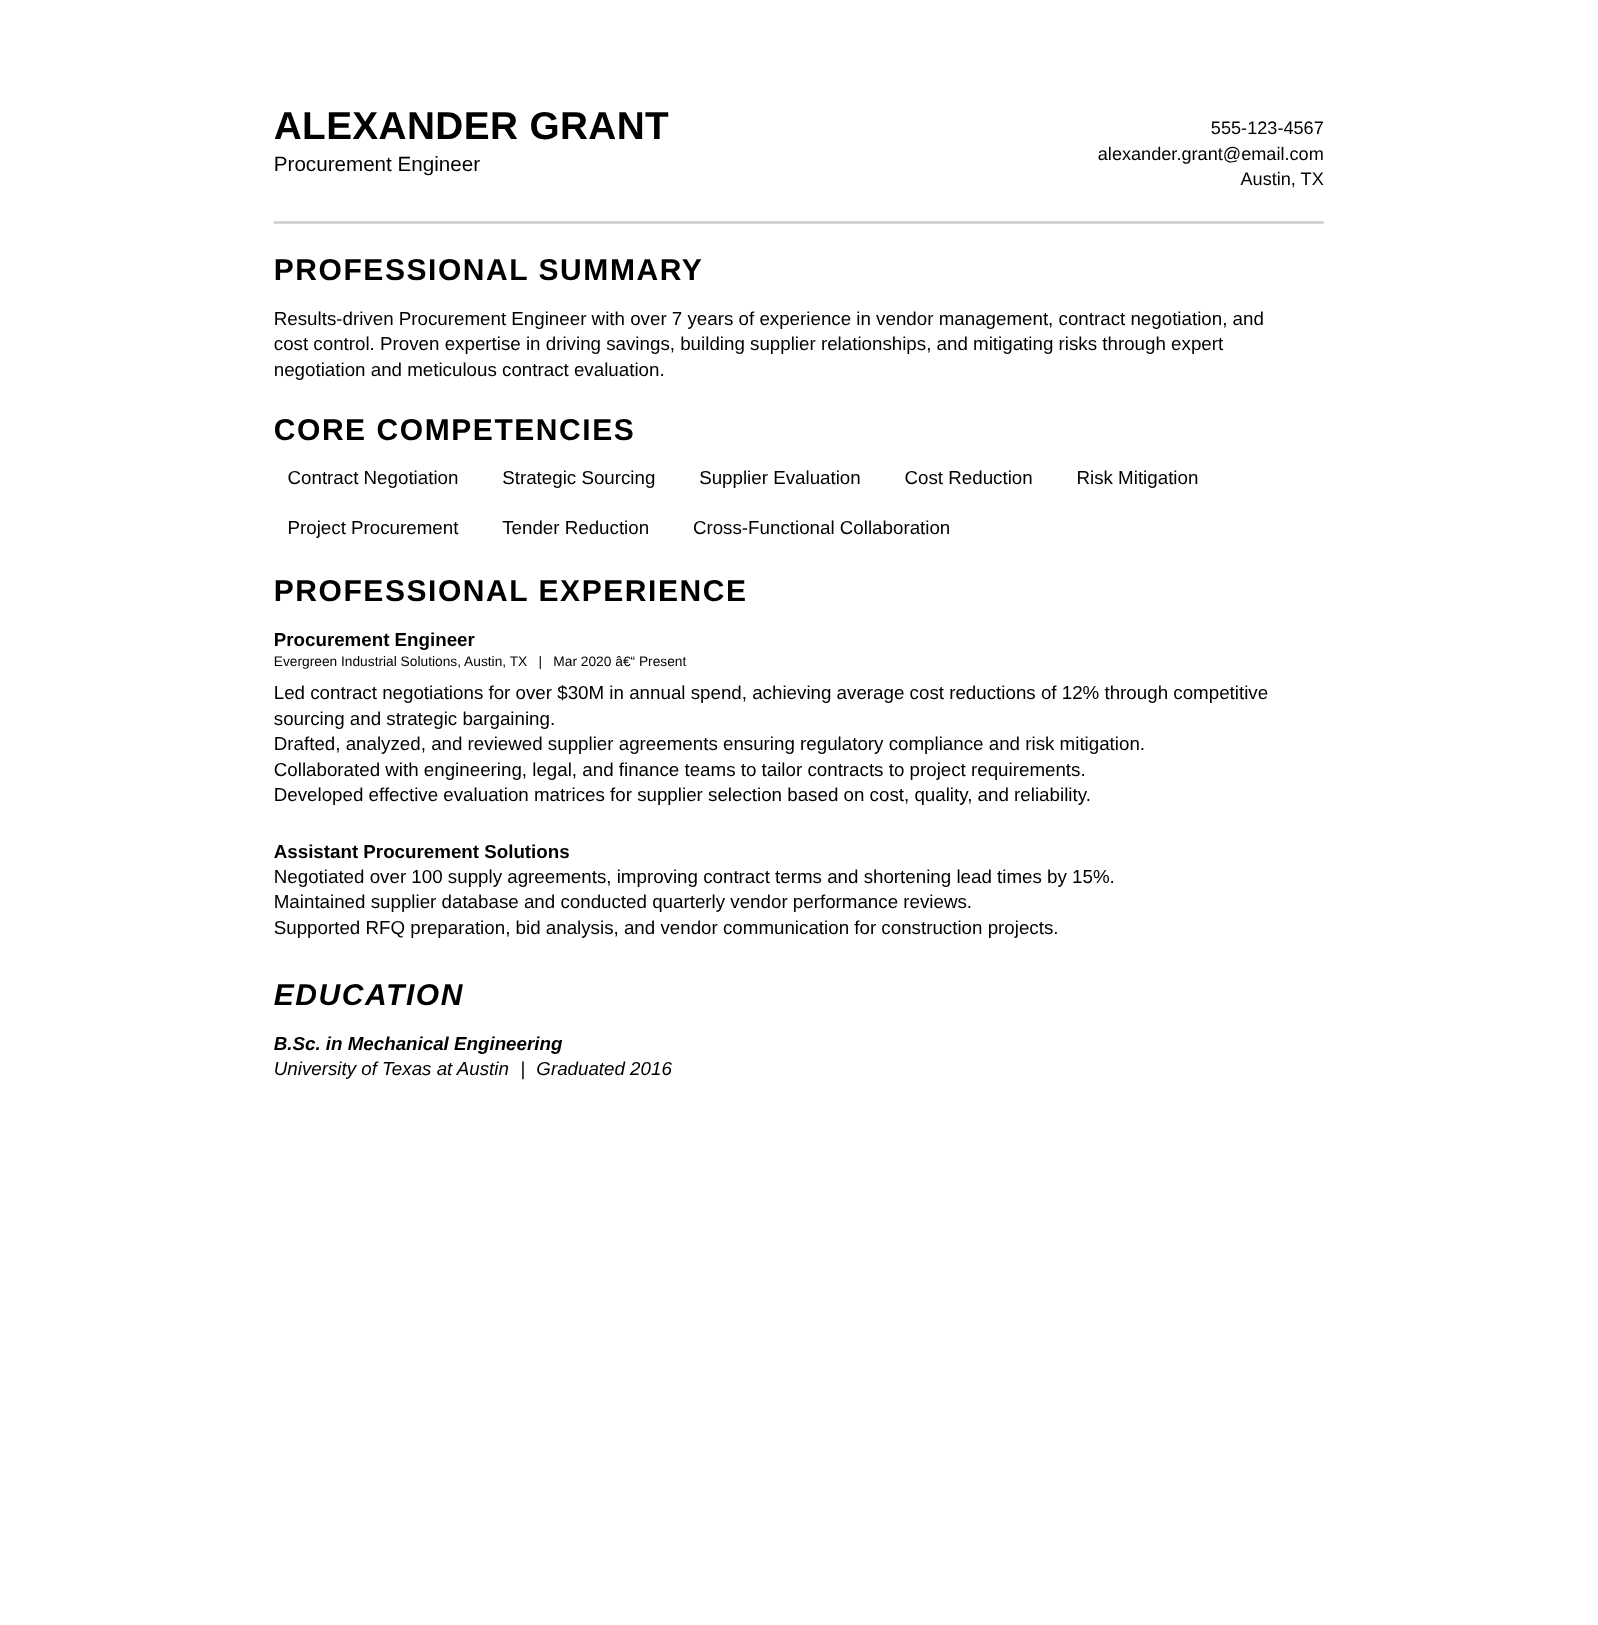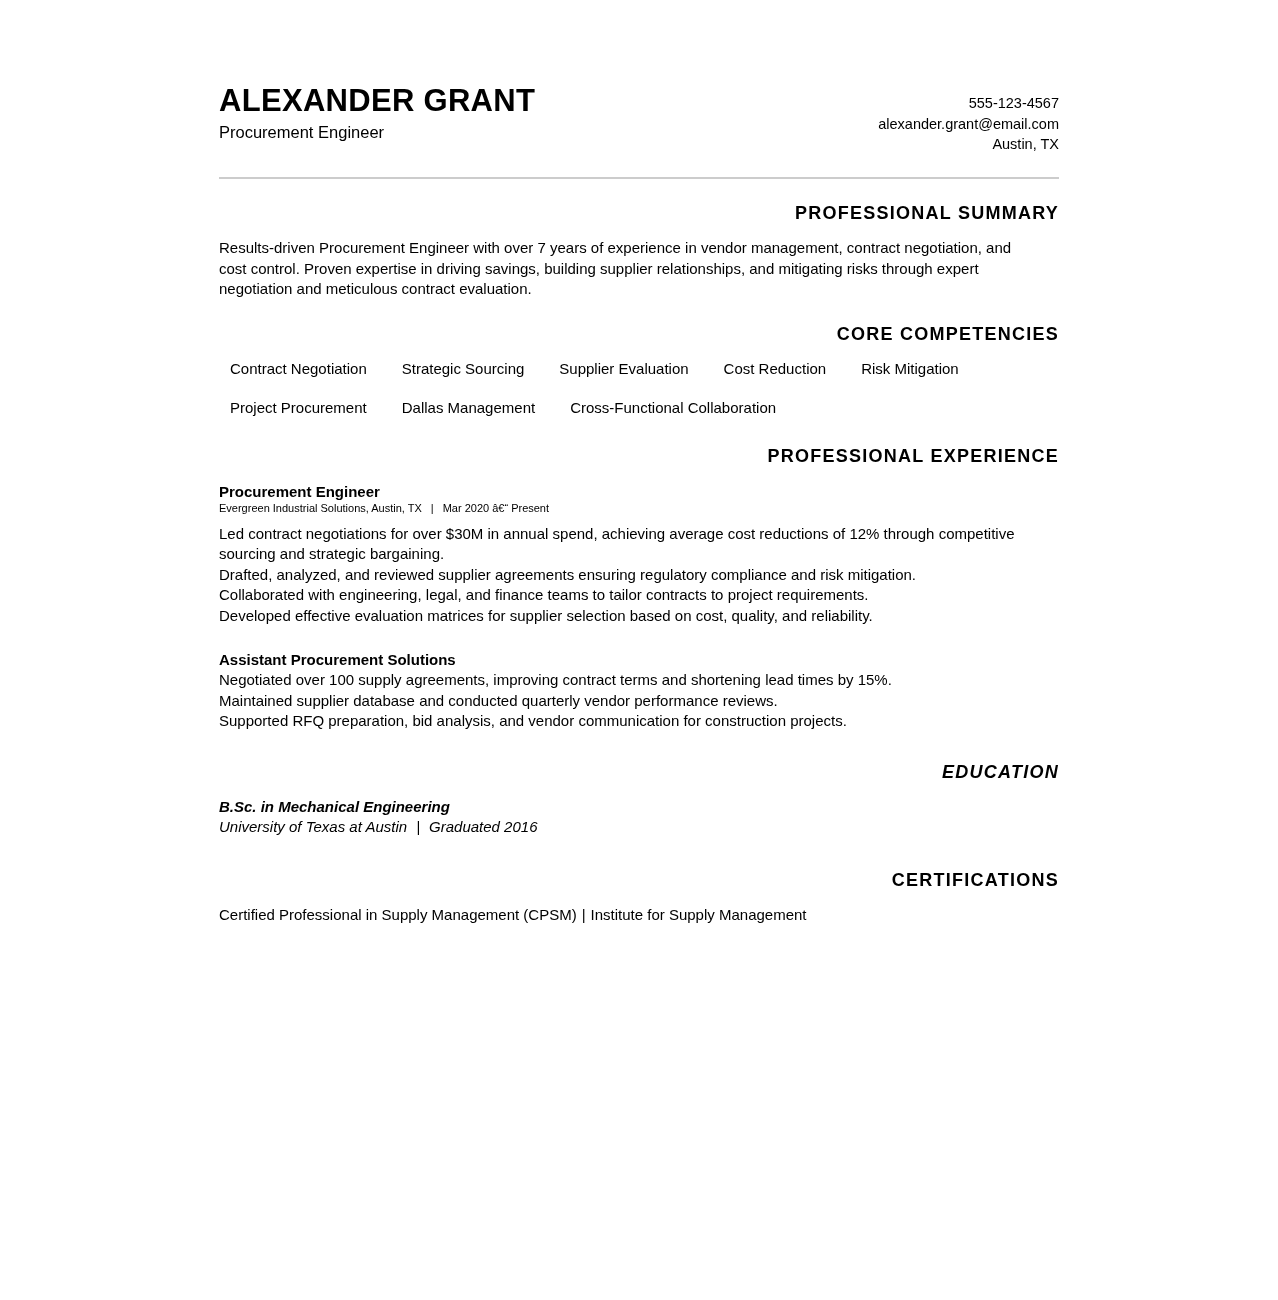--- a/index.html
+++ b/index.html
@@ -61,27 +61,26 @@
 
   .rule {
     height: 2px;
     background: #cccccc;
     margin-top: 22px;
   }
 
   
   .section { margin-top: 24px; }
   .section-title {
-    font-size: 18px;
+    font-size: 24px;
     font-weight: bold;
     letter-spacing: 1.25px;
     text-transform: uppercase;
     margin: 0 0 14px 0;
     line-height: 1.2;
-    text-align: right;
   }
   .summary-text {
     font-size: 15px;
     line-height: 1.37;
     margin: 0;
     max-width: 820px;
   }
 
   
   .comp-section { margin-top: 24px; }
@@ -177,21 +176,21 @@
       <div class="comp-row">
         <span class="comp-item">Contract Negotiation</span>
         <span class="comp-item">Strategic Sourcing</span>
         <span class="comp-item">Supplier Evaluation</span>
         <span class="comp-item">Cost Reduction</span>
         <span class="comp-item">Risk Mitigation</span>
       </div>
 
       <div class="comp-row">
         <span class="comp-item">Project Procurement</span>
-        <span class="comp-item">Dallas Management</span>
+        <span class="comp-item">Tender Reduction</span>
         <span class="comp-item">Cross-Functional Collaboration</span>
       </div>
     </div>
 
     <div class="section exp-section">
       <h2 class="section-title">PROFESSIONAL EXPERIENCE</h2>
 
       <div class="job">
         <div class="job-title">Procurement Engineer</div>
         <div class="job-meta">
@@ -216,21 +215,15 @@
     </div>
 
     <div class="section edu-section">
       <h2 class="section-title">EDUCATION</h2>
       <div class="edu-degree">B.Sc. in Mechanical Engineering</div>
       <div class="edu-meta">
         <span>University of Texas at Austin</span><span class="sep">|</span><span>Graduated 2016</span>
       </div>
     </div>
 
-    <div class="section cert-section">
-      <h2 class="section-title">CERTIFICATIONS</h2>
-      <div class="cert-item">
-        <span>Certified Professional in Supply Management (CPSM)</span><span class="cert-sep">|</span><span>Institute for Supply Management</span>
-      </div>
-    </div>
 
   </div>
 </div>
 
 </body></html>

